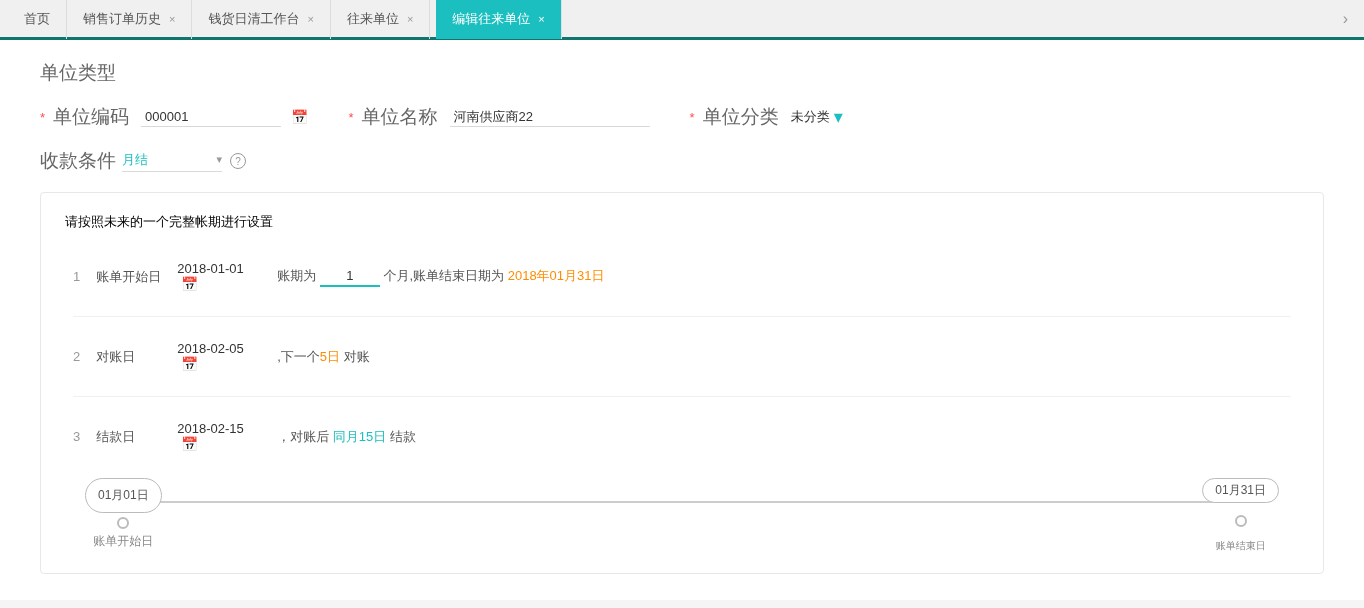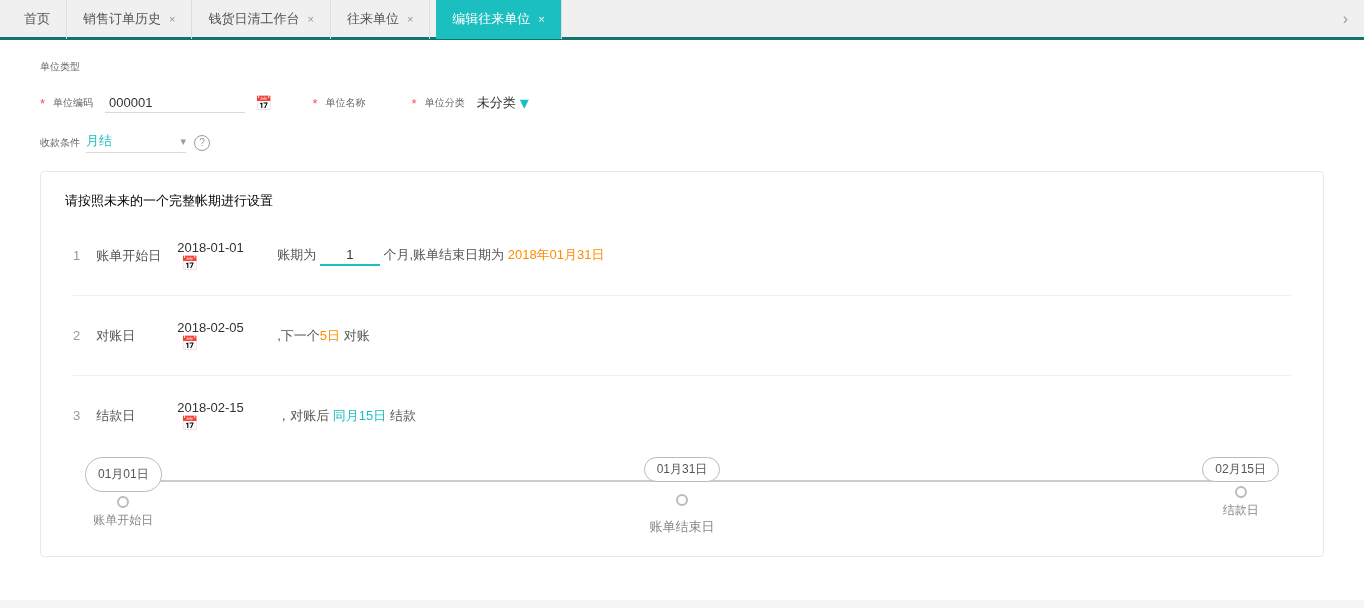--- a/index.html
+++ b/index.html
@@ -54,21 +54,21 @@
       min-height: 560px;
     }
 
     
     .form-row {
       display: flex;
       align-items: center;
       margin-bottom: 18px;
     }
     .form-label {
-      font-size: 10px;
+      font-size: 19px;
       color: #666;
       white-space: nowrap;
       margin-right: 6px;
     }
     .required-star {
       color: #ff4d4f;
       margin-right: 2px;
     }
     .form-control {
       border: none;
@@ -266,20 +266,21 @@
     <div style="display:flex;align-items:center;gap:6px;">
       <span class="required-star">*</span>
       <span class="form-label">单位编码</span>
       <input class="form-control" type="text" value="000001" style="width: 140px;">
       <span class="cal-icon">📅</span>
     </div>
 
     <div style="display:flex;align-items:center;gap:6px;">
       <span class="required-star">*</span>
       <span class="form-label">单位名称</span>
+      <input class="form-control" type="text" value="河南供应商22" style="width: 200px;">
     </div>
 
     <div style="display:flex;align-items:center;gap:6px;">
       <span class="required-star">*</span>
       <span class="form-label">单位分类</span>
       <div class="category-dropdown">
         <span style="margin-right:4px;">未分类</span>
         <span style="color:#1bbfbf;font-size:18px;">▾</span>
       </div>
     </div>
@@ -362,29 +363,24 @@
 
           <div style="display:flex;flex-direction:column;align-items:center;gap:4px;">
             <div style="border:1.5px solid #bbb;border-radius:20px;padding:8px 12px;font-size:12px;color:#555;background:#fff;">01月01日</div>
             <div style="width:12px;height:12px;border-radius:50%;border:2px solid #bbb;background:#fff;"></div>
             <div style="font-size:12px;color:#888;">账单开始日</div>
           </div>
 
           <div style="display:flex;flex-direction:column;align-items:center;gap:12px;">
             <div style="border:1.5px solid #bbb;border-radius:20px;padding:3px 12px;font-size:12px;color:#555;background:#fff;">01月31日</div>
             <div style="width:12px;height:12px;border-radius:50%;border:2px solid #bbb;background:#fff;"></div>
-            <div style="font-size:13px;color:#888;">账单结束日</div>
+            <div style="font-size:10px;color:#888;">账单结束日</div>
           </div>
 
 
-          <div style="display:flex;flex-direction:column;align-items:center;gap:4px;">
-            <div style="border:1.5px solid #bbb;border-radius:20px;padding:3px 12px;font-size:12px;color:#555;background:#fff;">02月15日</div>
-            <div style="width:12px;height:12px;border-radius:50%;border:2px solid #bbb;background:#fff;"></div>
-            <div style="font-size:12px;color:#888;">结款日</div>
-          </div>
 
         </div>
       </div>
 
     </div>
   </div>
 
 </div>
 
 </body></html>

